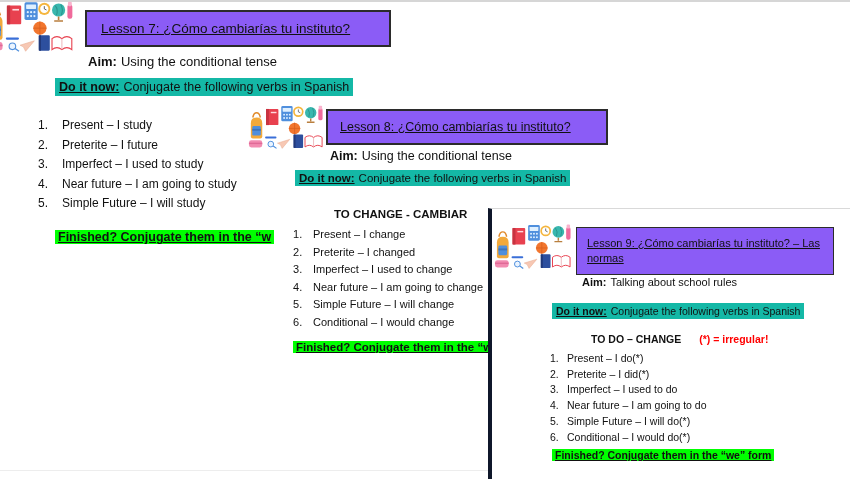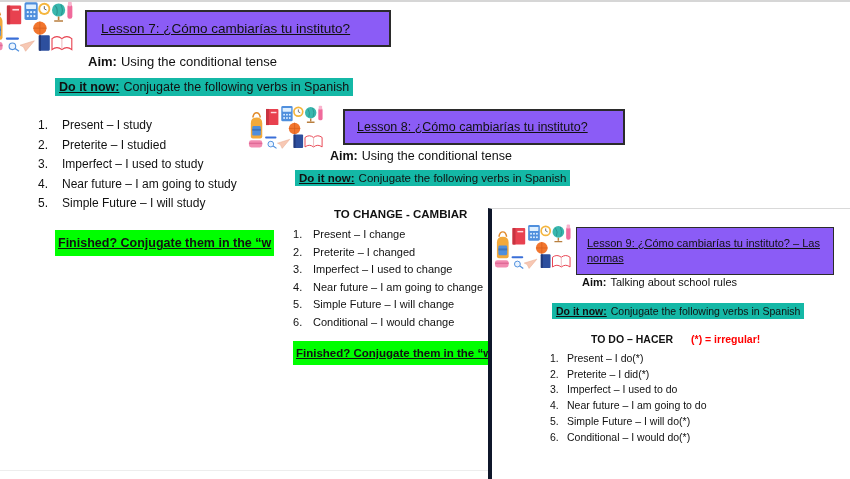--- a/index.html
+++ b/index.html
@@ -43,32 +43,32 @@
   .list-1 li{line-height:19.5px;}
   .list-1 li::before{width:24px;}
   .list-2{left:293px;top:226px;font-size:11px;}
   .list-2 li{line-height:17.5px;}
   .list-2 li::before{width:20px;}
   .list-3{left:58px;top:142px;font-size:10.5px;}
   .list-3 li{line-height:15.7px;}
   .list-3 li::before{width:17px;}
 
   .finished{
-    position:absolute;background:#00ff00;padding:6px 3px;white-space:nowrap;
+    position:absolute;background:#00ff00;padding:0 3px;white-space:nowrap;
     font-weight:bold;text-decoration:underline;z-index:2;
   }
 
   
   .title-box-1{left:85px;top:10px;width:288px;height:33px;padding-left:14px;font-size:13.5px;}
   .aim-1{left:88px;top:54px;font-size:13px;}
   .donow-1{left:55px;top:78px;font-size:12.5px;}
   .finished-1{left:55px;top:230px;font-size:12.5px;}
 
   
-  .title-box-2{left:343px;top:109px;width:266px;height:32px;padding-left:12px;font-size:12.5px;}
+  .title-box-2{left:326px;top:109px;width:266px;height:32px;padding-left:12px;font-size:12.5px;}
   .aim-2{left:330px;top:149px;font-size:12.5px;}
   .donow-2{left:295px;top:170px;font-size:11.5px;}
   .verb-2{left:295px;top:208px;font-size:11.5px;}
   .finished-2{left:293px;top:341px;font-size:11.5px;}
 
   
   .card-3{
     position:absolute;left:488px;top:208px;width:362px;height:271px;background:#fff;
     border-left:4px solid #0f172a;border-top:1px solid #d9d9d9;z-index:3;
   }
@@ -146,21 +146,21 @@
       <span class="title-text">Lesson 7: ¿Cómo cambiarías tu instituto?</span>
     </div>
     <div class="aim-line aim-1">
       <span class="aim-label">Aim:</span><span class="gap">Using the conditional tense</span>
     </div>
     <div class="donow donow-1">
       <span class="donow-label">Do it now:</span><span class="gap">Conjugate the following verbs in Spanish</span>
     </div>
     <ol class="vlist list-1">
       <li>Present – I study</li>
-      <li>Preterite – I studied</li>
+      <li>Preterite – I future</li>
       <li>Imperfect – I used to study</li>
       <li>Near future – I am going to study</li>
       <li>Simple Future – I will study</li>
     </ol>
     <div class="finished finished-1">Finished? Conjugate them in the “w</div>
   </div>
 
   <div>
     <svg class="clipart clipart-2" viewBox="0 0 160 96">
         <use href="#clipart"></use>
@@ -195,24 +195,25 @@
     <div class="title-box title-box-3">
       <span class="title-text">Lesson 9: ¿Cómo cambiarías tu instituto? – Las normas</span>
     </div>
     <div class="aim-line aim-3">
       <span class="aim-label">Aim:</span><span class="gap">Talking about school rules</span>
     </div>
     <div class="donow donow-3">
       <span class="donow-label">Do it now:</span><span class="gap">Conjugate the following verbs in Spanish</span>
     </div>
     <div class="verb-line verb-3">
-      <span class="verb-heading">TO DO – HACER</span><span class="verb-note">(*) = irregular!</span>
+      <span class="verb-heading">TO DO – CHANGE</span><span class="verb-note">(*) = irregular!</span>
     </div>
     <ol class="vlist list-3">
       <li>Present – I do(*)</li>
       <li>Preterite – I did(*)</li>
       <li>Imperfect – I used to do</li>
       <li>Near future – I am going to do</li>
       <li>Simple Future – I will do(*)</li>
       <li>Conditional – I would do(*)</li>
     </ol>
+    <div class="finished finished-3">Finished? Conjugate them in the “we” form</div>
   </div>
 </div>
 
 </body></html>

